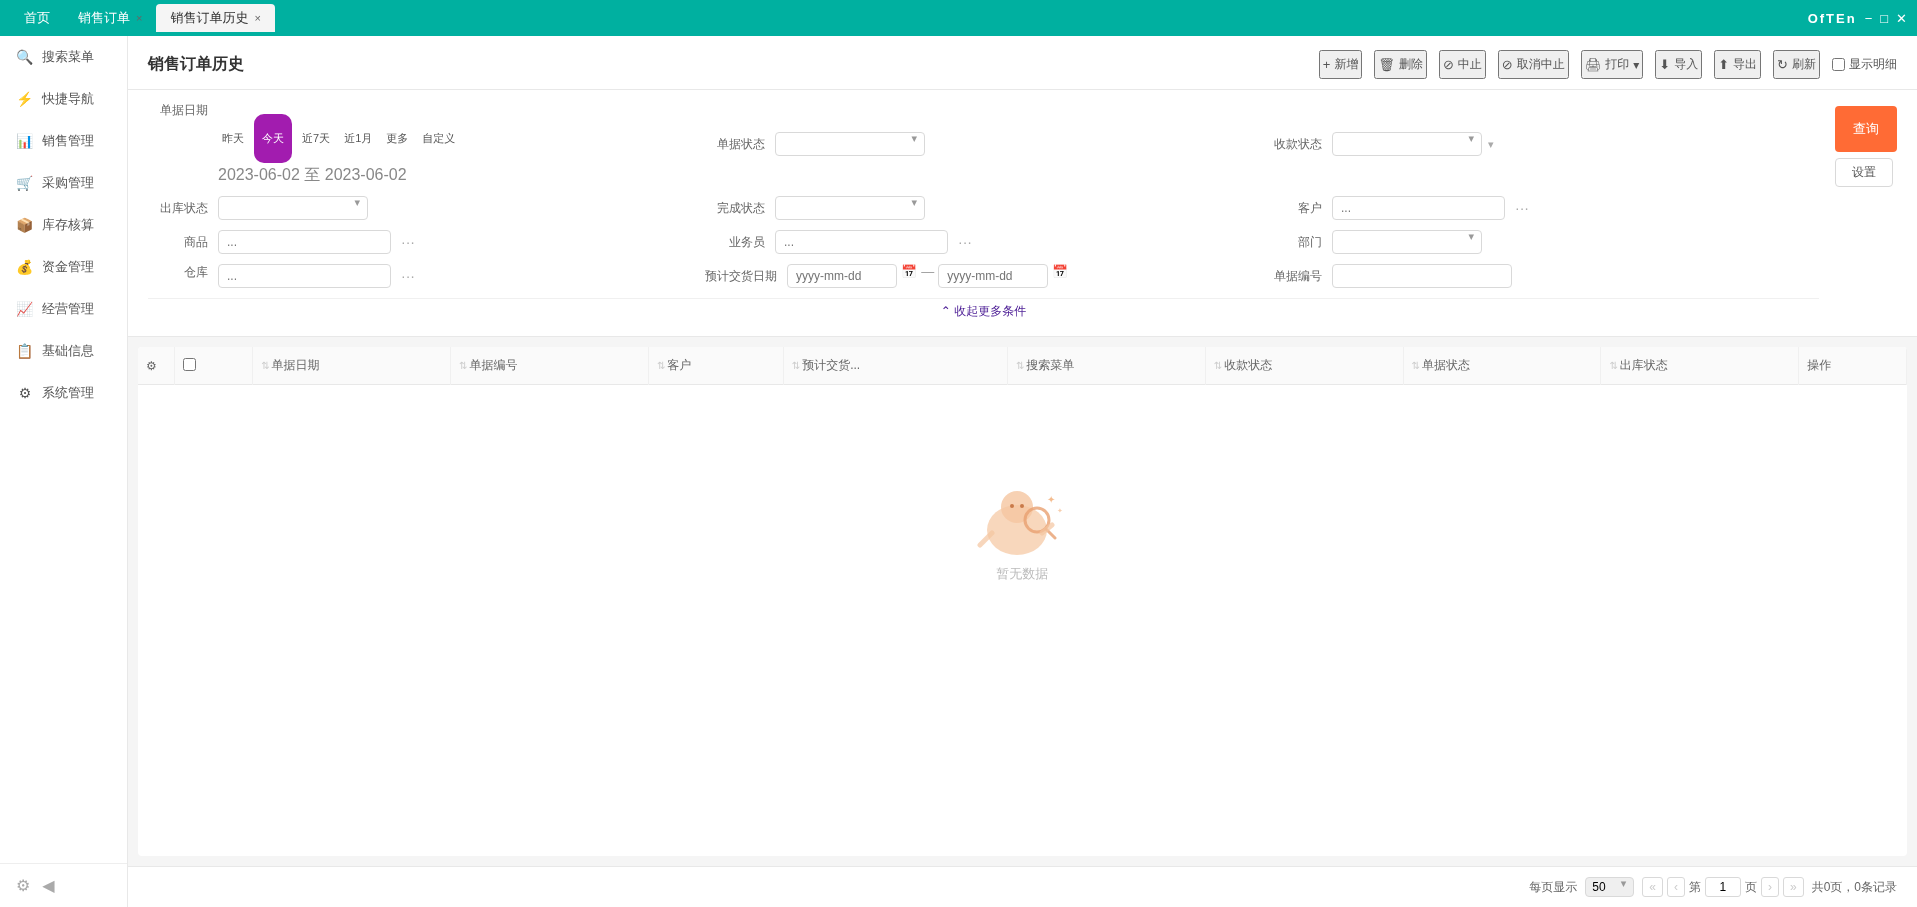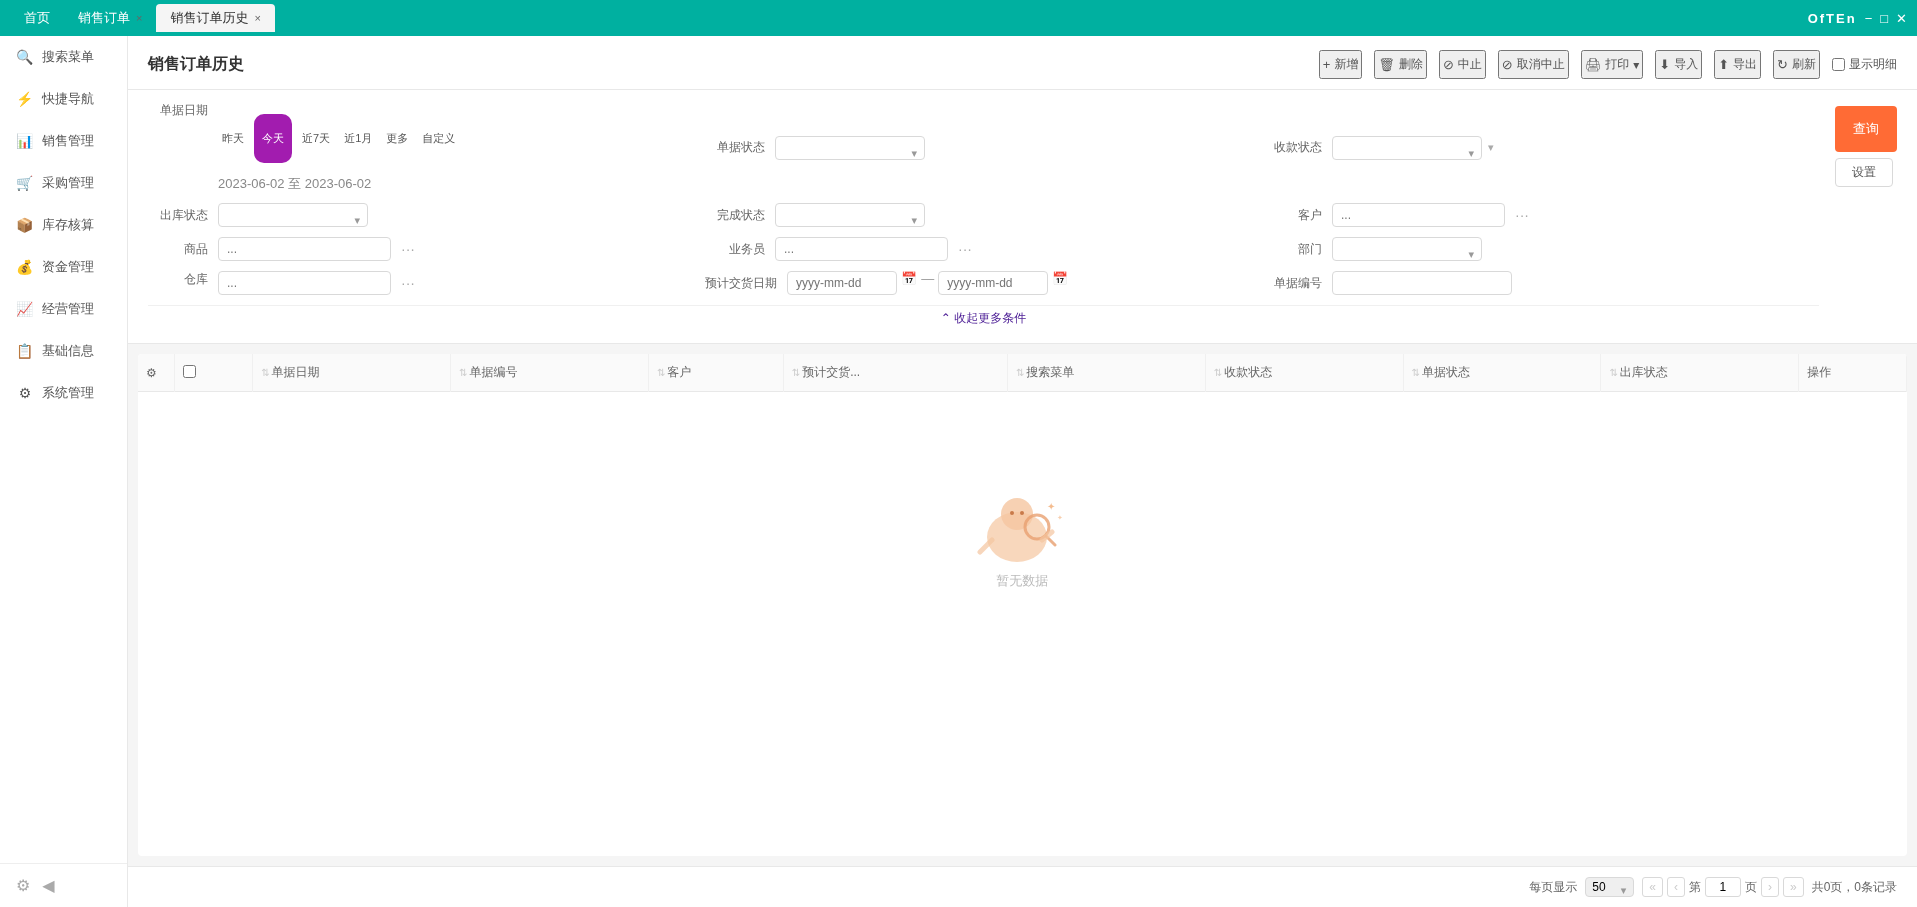--- a/index.html
+++ b/index.html
@@ -33,23 +33,23 @@
     .toolbar { display: flex; align-items: center; gap: 12px; }
     .toolbar-btn { display: flex; align-items: center; gap: 4px; font-size: 12px; color: #555; cursor: pointer; padding: 4px 2px; }
     .toolbar-btn .icon { font-size: 13px; }
     .show-detail { display: flex; align-items: center; gap: 4px; font-size: 12px; color: #555; }
     .show-detail input[type=checkbox] { cursor: pointer; }
 
     
     .filter-area { background: #fff; padding: 12px 20px; border-bottom: 1px solid #e8e8e8; flex-shrink: 0; }
     .date-tag { font-size: 11px; color: #555; cursor: pointer; padding: 1px 4px; border-radius: 3px; margin-top: 12px; }
     .date-tag.active { background: #a21caf; color: #fff; border-radius: 10px; padding: 17px 8px; }
-    .date-range { font-size: 13px; color: #888; margin-top: 12px; display: block; }
+    .date-range { font-size: 16px; color: #888; margin-top: 2px; display: block; }
     .filter-select { border: 1px solid #d9d9d9; border-radius: 4px; padding: 4px 24px 4px 8px; font-size: 12px; color: #555; background: #fff; cursor: pointer; appearance: none; min-width: 150px; position: relative; }
-    .select-wrapper { position: relative; display: inline-flex; align-items: flex-end; }
+    .select-wrapper { position: relative; display: inline-flex; align-items: flex-start; }
     .select-wrapper::after { content: '▾'; position: absolute; right: 8px; pointer-events: none; font-size: 11px; color: #999; }
     .filter-input { border: 1px solid #d9d9d9; border-radius: 4px; padding: 4px 8px; font-size: 12px; color: #555; background: #fff; min-width: 150px; }
     .ellipsis-btn { border: none; background: none; color: #aaa; cursor: pointer; font-size: 14px; padding: 0 4px; }
 
     
     .date-input-group { display: flex; align-items: flex-start; gap: 4px; }
     .date-input { border: 1px solid #d9d9d9; border-radius: 4px; padding: 4px 8px; font-size: 12px; color: #bbb; background: #fff; width: 110px; }
     .date-sep { color: #999; }
     .cal-icon { color: #aaa; font-size: 13px; cursor: pointer; }
 

